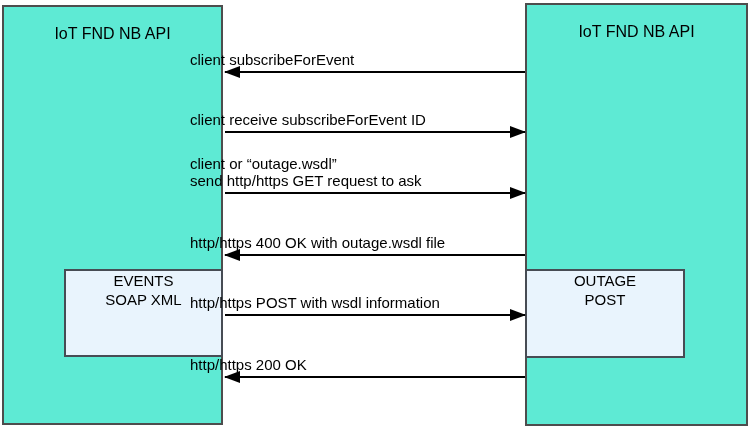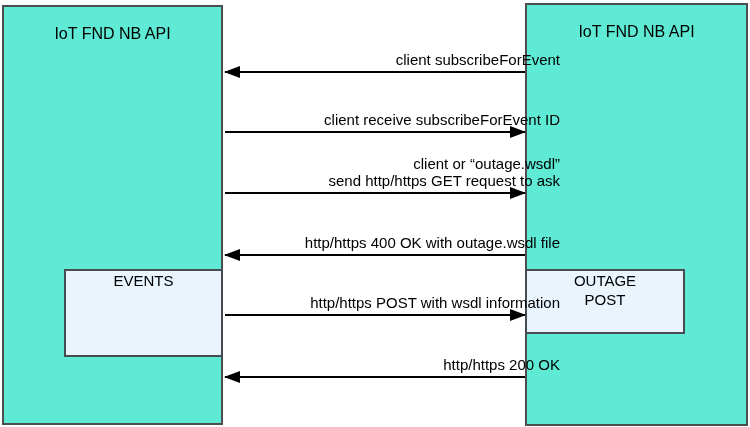--- a/index.html
+++ b/index.html
@@ -31,38 +31,38 @@
     box-sizing: border-box;
     display: flex;
     flex-direction: column;
     align-items: center;
     justify-content: flex-start;
     font-size: 15px;
     line-height: 19px;
     text-align: center;
   }
   .artifact-left  { left: 64px;  top: 269px; width: 159px; height: 88px; }
-  .artifact-right { left: 525px; top: 269px; width: 160px; height: 65px; }
+  .artifact-right { left: 525px; top: 269px; width: 160px; height: 89px; }
   .artifact span { display: block; }
   .msg { position: absolute; left: 225px; width: 300px; height: 0; }
   .msg-1 { top: 72px; }
   .msg-2 { top: 132px; }
   .msg-3 { top: 193px; }
   .msg-4 { top: 255px; }
   .msg-5 { top: 315px; }
   .msg-6 { top: 377px; }
   .msg-line {
     position: absolute;
     left: 0; right: 0; top: -1px;
     border-top: 2px solid #000000;
   }
   .msg-label {
     position: absolute;
     left: -35px; right: -35px; bottom: 4px;
-    text-align: right;
+    text-align: left;
     font-size: 15px;
     line-height: 17px;
     white-space: nowrap;
   }
   .msg-label span { display: block; }
   .msg-head {
     position: absolute;
     width: 0; height: 0;
     top: -6px;
     border-top: 6px solid transparent;
@@ -83,20 +83,21 @@
   </div>
 
   <div class="actor actor-right">
     <div class="actor-title">
       <span>IoT FND NB API</span>
     </div>
   </div>
 
   <div class="artifact artifact-left">
     <span>EVENTS</span>
+    <span>SOAP XML</span>
   </div>
 
   <div class="artifact artifact-right">
     <span>OUTAGE</span>
     <span>POST</span>
   </div>
 
   <div class="msg msg-1 dir-left">
     <div class="msg-label">
       <span>client subscribeForEvent</span>

